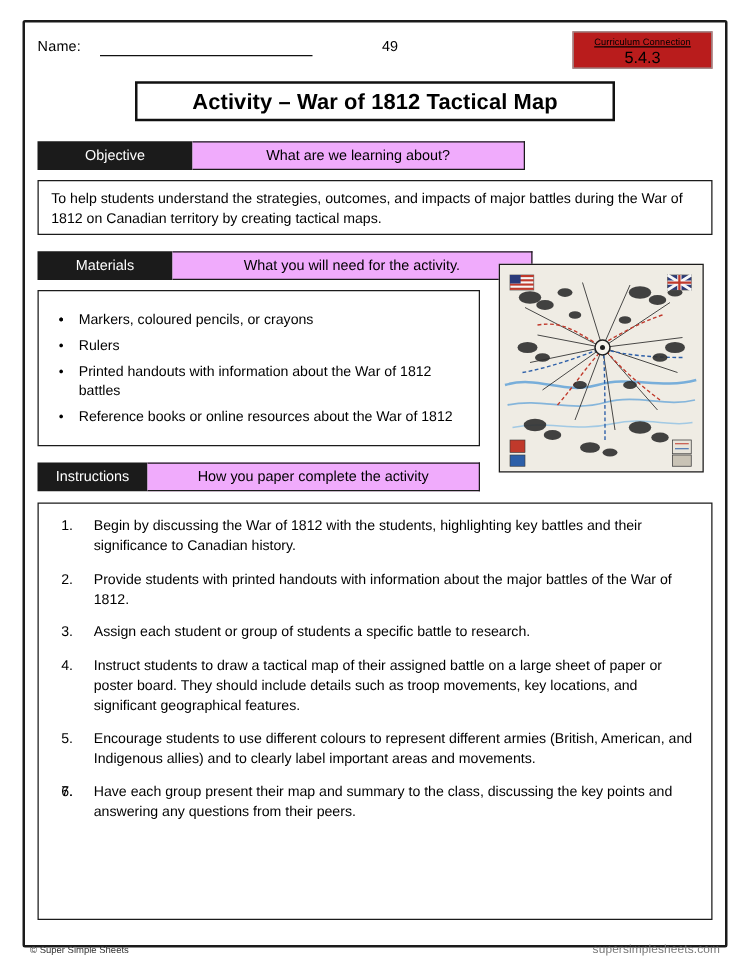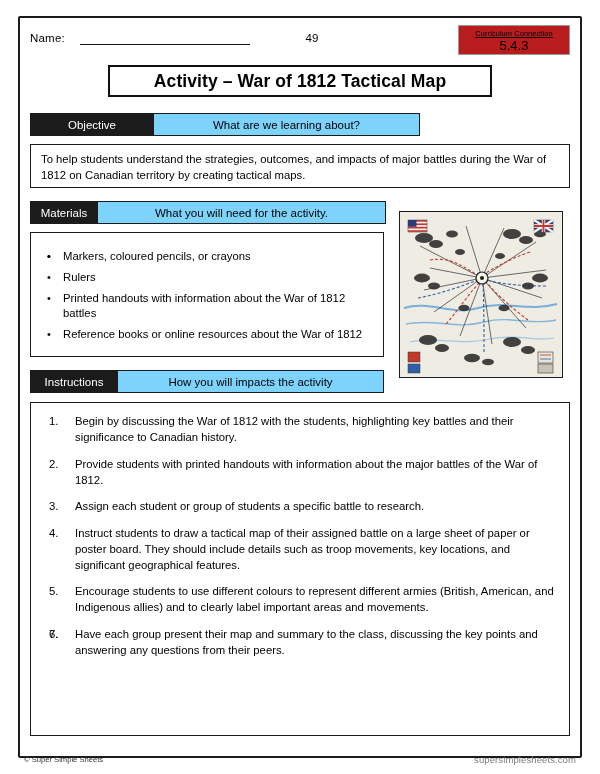--- a/index.html
+++ b/index.html
@@ -105,21 +105,21 @@
     color: #fff;
     font-size: 11.5px;
     display: flex;
     align-items: center;
     justify-content: center;
     padding: 0 10px;
   }
   .band .desc {
     border: 1.5px solid #1b1b1b;
     border-left: none;
-    background: #7dd3fc;
+    background: #f0abfc;
     font-size: 11.5px;
     display: flex;
     align-items: center;
     justify-content: center;
     padding: 0 12px;
   }
 
   
   .band-objective { left: 30px; top: 113px; }
   .band-objective .tag { width: 124px; }
@@ -130,21 +130,21 @@
     left: 30px; top: 144px;
     width: 540px; height: 44px;
     border: 1.5px solid #1b1b1b;
     padding: 6px 10px;
     font-size: 11.3px;
     line-height: 16px;
   }
 
   
   .band-materials { left: 30px; top: 201px; }
-  .band-materials .tag { width: 68px; }
+  .band-materials .tag { width: 108px; }
   .band-materials .desc { width: 288px; }
 
   .materials-body {
     position: absolute;
     left: 30px; top: 232px;
     width: 354px; height: 125px;
     border: 1.5px solid #1b1b1b;
     padding: 10px 8px 6px 10px;
   }
   .mlist {
@@ -346,21 +346,21 @@
         <rect x="138" y="140" width="15" height="11" fill="#e8e4da" stroke="#3a3a3a" stroke-width="0.6"></rect>
         <rect x="138" y="152" width="15" height="9" fill="#c9c3b5" stroke="#3a3a3a" stroke-width="0.6"></rect>
         <line x1="140" y1="143" x2="151" y2="143" stroke="#c0392b" stroke-width="0.8"></line>
         <line x1="140" y1="147" x2="151" y2="147" stroke="#2d5fa8" stroke-width="0.8"></line>
       </g>
     </svg>
   </div>
 
   <div class="band band-instructions">
     <div class="tag">Instructions</div>
-    <div class="desc">How you will impacts the activity</div>
+    <div class="desc">How you paper complete the activity</div>
   </div>
   <div class="instructions-body">
     <ul class="ilist">
       <li><span class="num">1.</span><span>Begin by discussing the War of 1812 with the students, highlighting key battles and their significance to Canadian history.</span></li>
       <li><span class="num">2.</span><span>Provide students with printed handouts with information about the major battles of the War of 1812.</span></li>
       <li><span class="num">3.</span><span>Assign each student or group of students a specific battle to research.</span></li>
       <li><span class="num">4.</span><span>Instruct students to draw a tactical map of their assigned battle on a large sheet of paper or poster board. They should include details such as troop movements, key locations, and significant geographical features.</span></li>
       <li><span class="num">5.</span><span>Encourage students to use different colours to represent different armies (British, American, and Indigenous allies) and to clearly label important areas and movements.</span></li>
       <li><span class="num">6.</span></li>
       <li><span class="num">7.</span><span>Have each group present their map and summary to the class, discussing the key points and answering any questions from their peers.</span></li>

